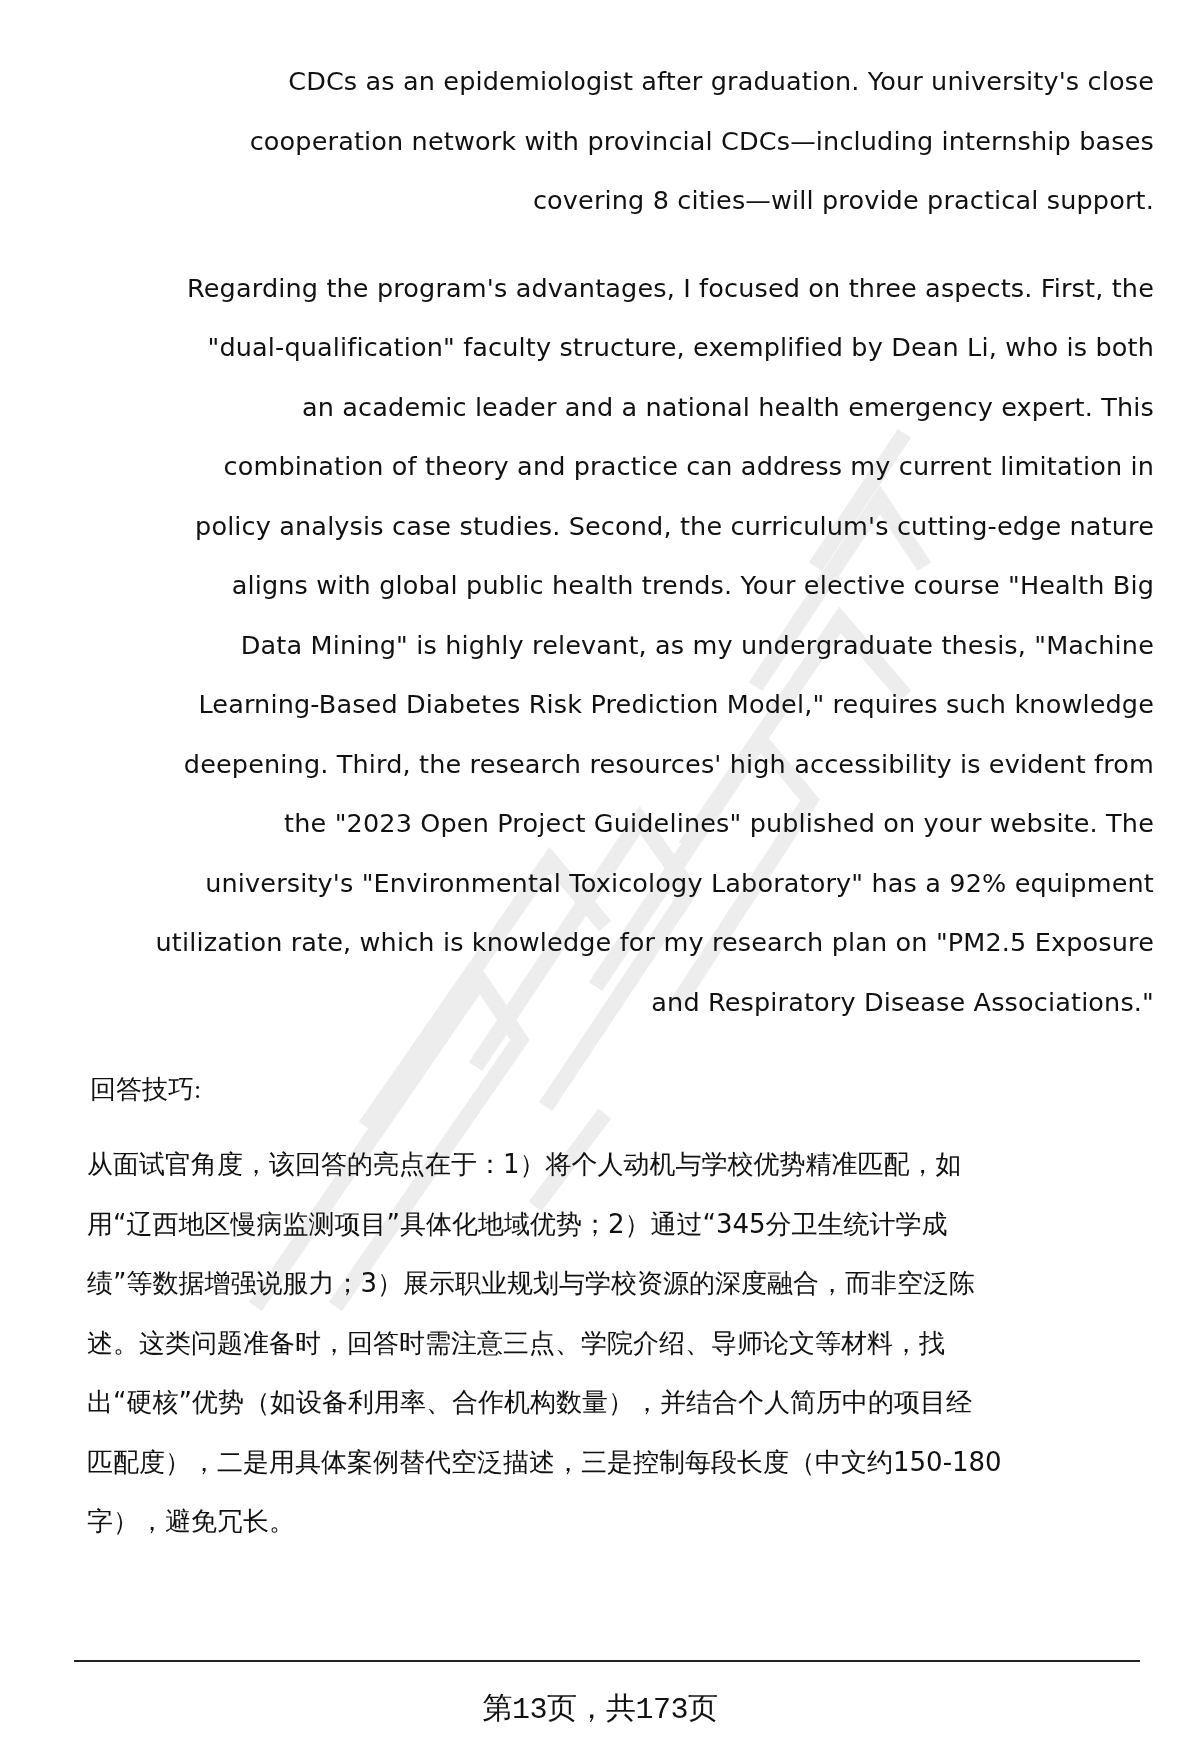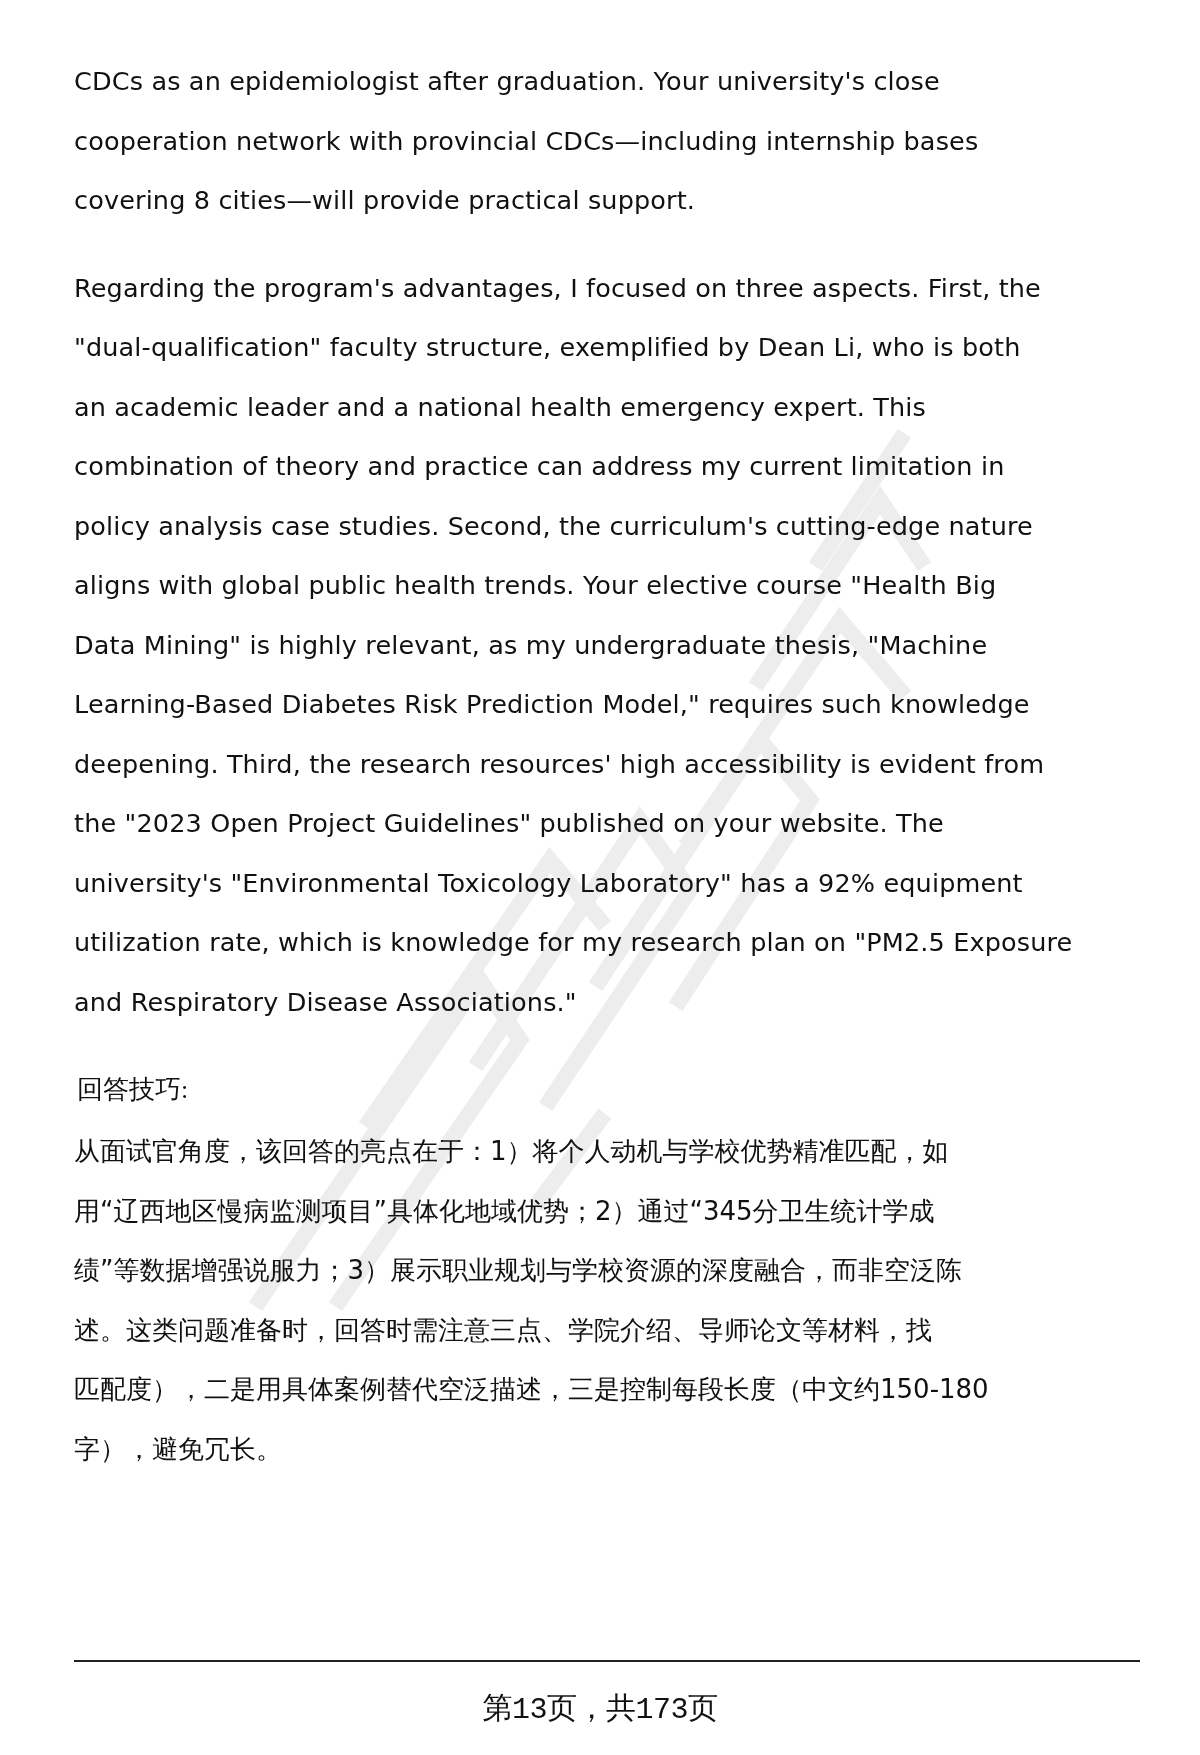--- a/index.html
+++ b/index.html
@@ -35,35 +35,36 @@
       left: 74px;
       top: 52px;
       width: 1080px;
     }
     .para-en {
       font-size: 25.5px;
       line-height: 59.5px;
       margin: 0 0 28px 0;
       letter-spacing: 0.15px;
       white-space: normal;
+      text-align: right;
     }
     .para-en .line {
       display: block;
       white-space: nowrap;
     }
     .tips-heading {
       font-size: 26px;
       line-height: 59px;
-      margin: 3px;
+      margin: 16px;
       font-family: Liberation Serif, serif;
     }
     .para-cn {
       font-size: 26px;
       line-height: 59.5px;
-      margin: 0;
+      margin: 13px;
     }
     .para-cn .line {
       display: block;
       white-space: nowrap;
     }
     .divider {
       position: absolute;
       left: 74px;
       top: 1660px;
       width: 1066px;
@@ -125,20 +126,21 @@
       <span class="line">and Respiratory Disease Associations."</span>
     </p>
 
     <p class="tips-heading">回答技巧:</p>
 
     <p class="para-cn">
       <span class="line">从面试官角度，该回答的亮点在于：1）将个人动机与学校优势精准匹配，如</span>
       <span class="line">用“辽西地区慢病监测项目”具体化地域优势；2）通过“345分卫生统计学成</span>
       <span class="line">绩”等数据增强说服力；3）展示职业规划与学校资源的深度融合，而非空泛陈</span>
       <span class="line">述。这类问题准备时，回答时需注意三点、学院介绍、导师论文等材料，找</span>
+      <span class="line">出“硬核”优势（如设备利用率、合作机构数量），并结合个人简历中的项目经</span>
       <span class="line">匹配度），二是用具体案例替代空泛描述，三是控制每段长度（中文约150-180</span>
       <span class="line">字），避免冗长。</span>
     </p>
   </div>
 
   <div class="divider"></div>
 
   <div class="footer">第13页，共173页</div>
 </div>
 

